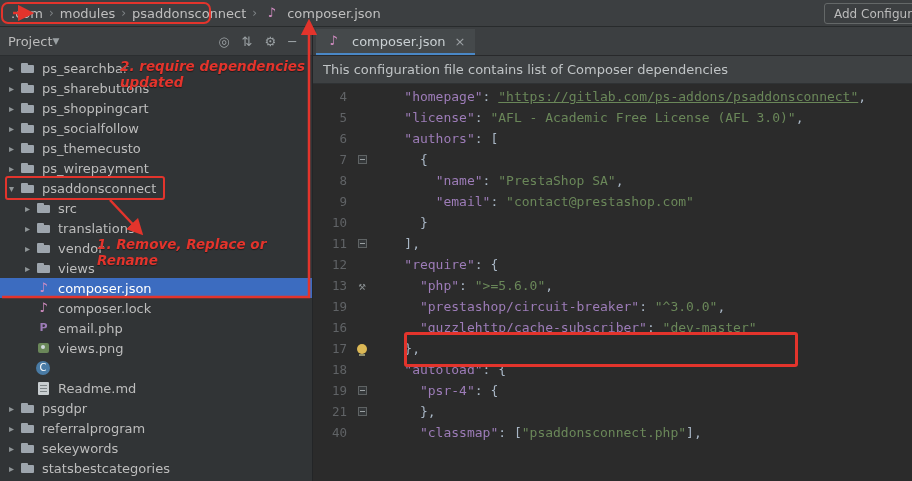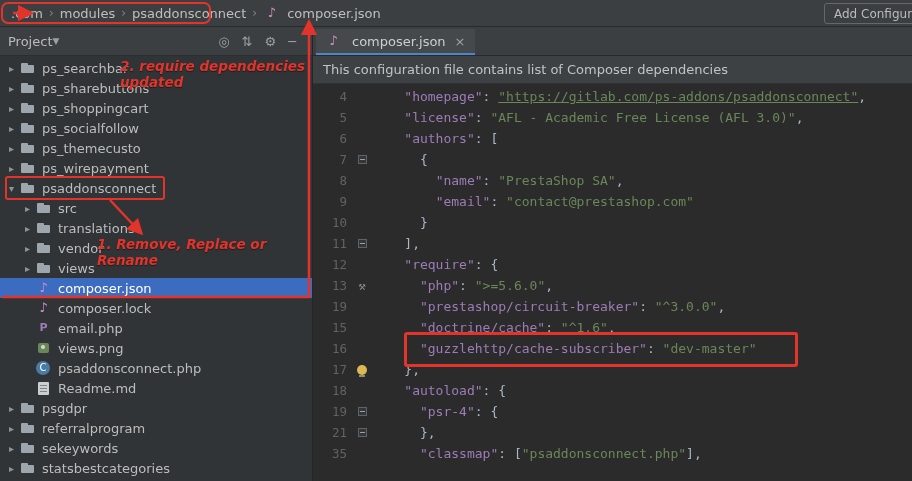--- a/index.html
+++ b/index.html
@@ -209,21 +209,20 @@
             <span class="tree-label">email.php</span>
           </div>
           <div class="tree-row" style="padding-left: 20px;">
             <span class="chevron"></span>
             <span class="icn icn-image"></span>
             <span class="tree-label">views.png</span>
           </div>
           <div class="tree-row" style="padding-left: 20px;">
             <span class="chevron"></span>
             <span class="icn icn-class"></span>
-            <span class="tree-label">psaddonsconnect.php</span>
           </div>
           <div class="tree-row" style="padding-left: 20px;">
             <span class="chevron"></span>
             <span class="icn icn-text"></span>
             <span class="tree-label">Readme.md</span>
           </div>
           <div class="tree-row" style="padding-left: 4px;">
             <span class="chevron">▸</span>
             <span class="icn icn-folder"></span>
             <span class="tree-label">psgdpr</span>
@@ -311,25 +310,20 @@
               <span class="wrench-icon">⚒</span>
             </span>
             <span class="code-text"><span class="t-p">      </span><span class="t-k">"php"</span><span class="t-p">: </span><span class="t-s">"&gt;=5.6.0"</span><span class="t-p">,</span></span>
           </div>
           <div class="code-line">
             <span class="line-number">19</span>
             <span class="gutter-slot"></span>
             <span class="code-text"><span class="t-p">      </span><span class="t-k">"prestashop/circuit-breaker"</span><span class="t-p">: </span><span class="t-s">"^3.0.0"</span><span class="t-p">,</span></span>
           </div>
           <div class="code-line">
-            <span class="line-number">15</span>
-            <span class="gutter-slot"></span>
-            <span class="code-text"><span class="t-p">      </span><span class="t-k">"doctrine/cache"</span><span class="t-p">: </span><span class="t-s">"^1.6"</span><span class="t-p">,</span></span>
-          </div>
-          <div class="code-line">
             <span class="line-number">16</span>
             <span class="gutter-slot"></span>
             <span class="code-text"><span class="t-p">      </span><span class="t-k">"guzzlehttp/cache-subscriber"</span><span class="t-p">: </span><span class="t-s">"dev-master"</span></span>
           </div>
           <div class="code-line">
             <span class="line-number">17</span>
             <span class="gutter-slot">
               <span class="bulb-icon"></span>
             </span>
             <span class="code-text"><span class="t-p">    },</span></span>
@@ -347,21 +341,21 @@
             <span class="code-text"><span class="t-p">      </span><span class="t-k">"psr-4"</span><span class="t-p">: {</span></span>
           </div>
           <div class="code-line">
             <span class="line-number">21</span>
             <span class="gutter-slot">
               <span class="fold-icon"></span>
             </span>
             <span class="code-text"><span class="t-p">      },</span></span>
           </div>
           <div class="code-line">
-            <span class="line-number">35</span>
+            <span class="line-number">40</span>
             <span class="gutter-slot"></span>
             <span class="code-text"><span class="t-p">      </span><span class="t-k">"classmap"</span><span class="t-p">: [</span><span class="t-s">"psaddonsconnect.php"</span><span class="t-p">],</span></span>
           </div>
         </div>
     </div>
 
   </div>
 
   <svg class="ann-svg" viewBox="0 0 912 481">
     <defs>

